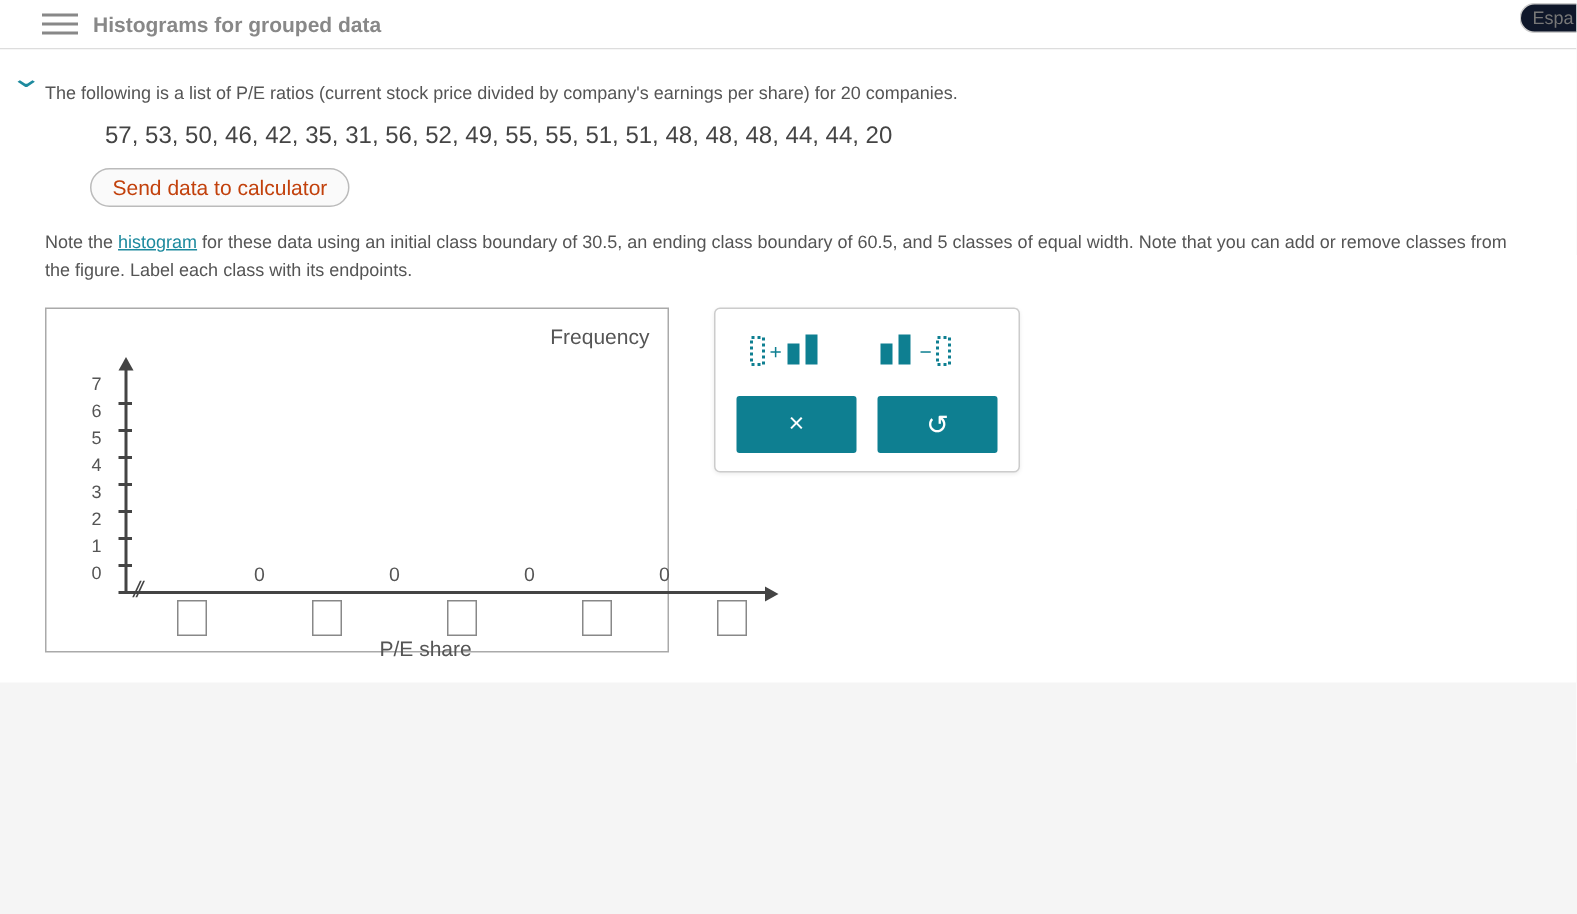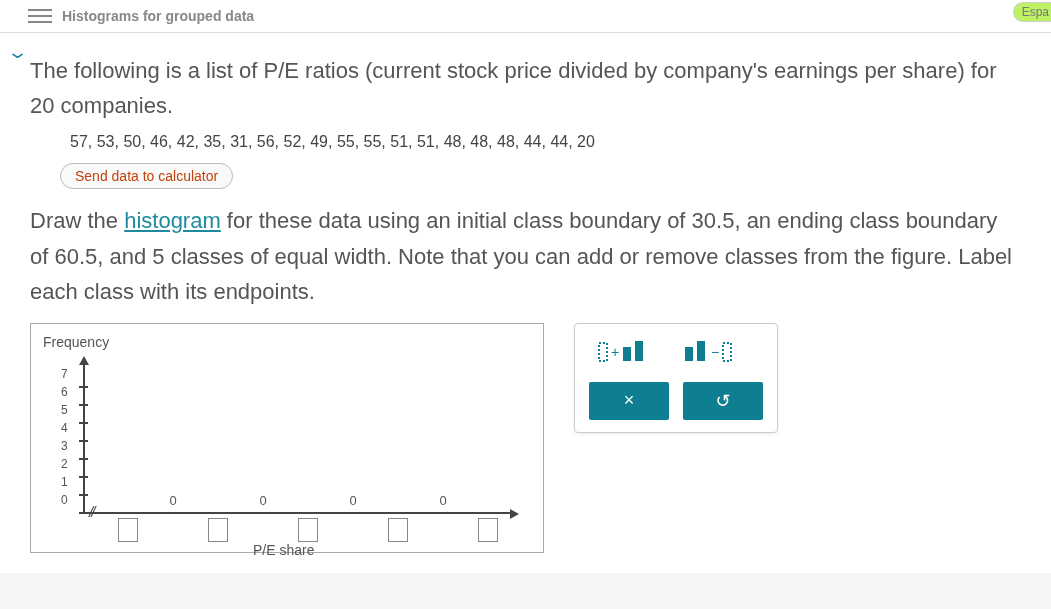--- a/index.html
+++ b/index.html
@@ -1,29 +1,29 @@
 <!DOCTYPE html>
 <html><head>
   <meta charset="utf-8">
   <style>
     * { box-sizing: border-box; margin: 0; padding: 0; }
     body { font-family: Arial, Helvetica, sans-serif; background: #f5f5f5; color: #555; width: 1051px; height: 609px; overflow: hidden; position: relative; }
     .topbar { display: flex; align-items: center; padding: 4px 28px; background: #fff; border-bottom: 1px solid #ddd; }
     .hamburger { width: 24px; height: 24px; display: flex; flex-direction: column; justify-content: center; gap: 4px; margin-right: 10px; cursor: pointer; }
     .hamburger span { display: block; height: 2px; background: #888; }
     .topic-title { color: #888; font-size: 14px; font-weight: bold; }
-    .espa { position: absolute; top: 2px; right: 0; font-size: 12px; color: #777; border: 1px solid #ccc; border-right: none; border-radius: 12px 0 0 12px; padding: 2px 2px 2px 8px; background: #bef264; }
+    .espa { position: absolute; top: 2px; right: 0; font-size: 12px; color: #777; border: 1px solid #ccc; border-right: none; border-radius: 12px 0 0 12px; padding: 2px 2px 2px 8px; background: #0f172a; }
     .content { padding: 20px 30px; background: #fff; position: relative; }
     .chevron { position: absolute; left: 10px; top: 8px; color: #1d8a9e; font-size: 18px; transform: scaleX(1.5); }
-    .para { color: #555; font-size: 22px; line-height: 1.6; margin-bottom: 10px; }
+    .para { color: #555; font-size: 12px; line-height: 1.6; margin-bottom: 10px; }
     .data-list { color: #444; font-size: 16px; margin: 8px 0 12px 40px; }
     .pill-btn { display: inline-block; border: 1px solid #bbb; border-radius: 16px; padding: 4px 14px; color: #c2410c; font-size: 14px; background: #fafafa; margin-left: 30px; margin-bottom: 14px; cursor: pointer; }
     .para a { color: #1d8a9e; text-decoration: underline; }
     .workarea { display: flex; gap: 30px; margin-top: 14px; }
-    .chartbox { border: 1px solid #aaa; padding: 10px 12px 8px 12px; width: 514px; }
+    .chartbox { border: 1px solid #aaa; padding: 10px 12px 8px 12px; width: 416px; text-align: right; }
     .freq-label { font-size: 14px; color: #555; margin-bottom: 4px; }
     .chart-canvas { position: relative; width: 480px; height: 190px; }
     .y-axis { position: absolute; left: 40px; top: 10px; bottom: 30px; width: 2px; background: #444; }
     .y-arrow { position: absolute; left: 36px; top: 2px; width: 0; height: 0; border-left: 5px solid transparent; border-right: 5px solid transparent; border-bottom: 9px solid #444; }
     .x-axis { position: absolute; left: 40px; right: 10px; bottom: 30px; height: 2px; background: #444; }
     .x-arrow { position: absolute; right: 4px; bottom: 25px; width: 0; height: 0; border-top: 5px solid transparent; border-bottom: 5px solid transparent; border-left: 9px solid #444; }
     .tick-y { position: absolute; left: 36px; width: 9px; height: 2px; background: #444; }
     .tick-y-label { position: absolute; left: 18px; font-size: 12px; color: #555; transform: translateY(-50%); }
     .axis-break { position: absolute; left: 46px; bottom: 24px; font-size: 15px; color: #444; font-style: italic; letter-spacing:-2px;}
     .bar-zero { position: absolute; bottom: 36px; font-size: 13px; color: #555; transform: translateX(-50%); }
@@ -49,21 +49,21 @@
 <div class="espa">Espa</div>
 
 <div class="content">
   <div class="chevron">⌄</div>
 
   <p class="para">The following is a list of P/E ratios (current stock price divided by company's earnings per share) for 20 companies.</p>
   <p class="data-list">57, 53, 50, 46, 42, 35, 31, 56, 52, 49, 55, 55, 51, 51, 48, 48, 48, 44, 44, 20</p>
   <div class="pill-btn">Send data to calculator</div>
 
   <p class="para">
-    <span>Draw the </span><a href="#">histogram</a><span> for these data using an initial class boundary of 30.5, an ending class boundary of 60.5, and 5 classes of equal width. Note that you can add or remove classes from the figure. Label each class with its endpoints.</span>
+    <span>Note the </span><a href="#">histogram</a><span> for these data using an initial class boundary of 30.5, an ending class boundary of 60.5, and 5 classes of equal width. Note that you can add or remove classes from the figure. Label each class with its endpoints.</span>
   </p>
 
   <div class="workarea">
     <div class="chartbox">
       <div class="freq-label">Frequency</div>
       <div class="chart-canvas">
         <div class="y-arrow"></div>
         <div class="y-axis"></div>
         <div class="x-axis"></div>
         <div class="x-arrow"></div>

